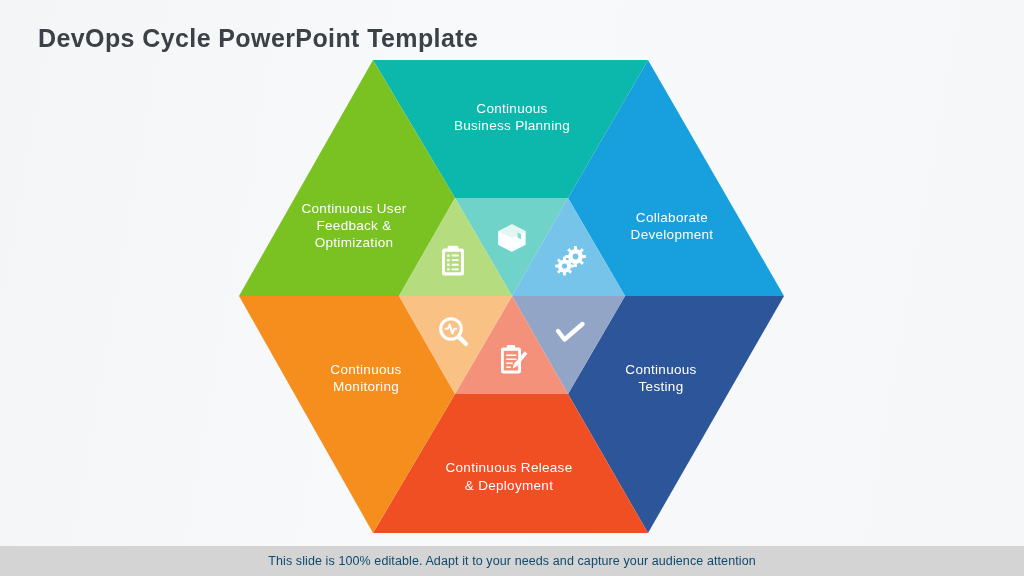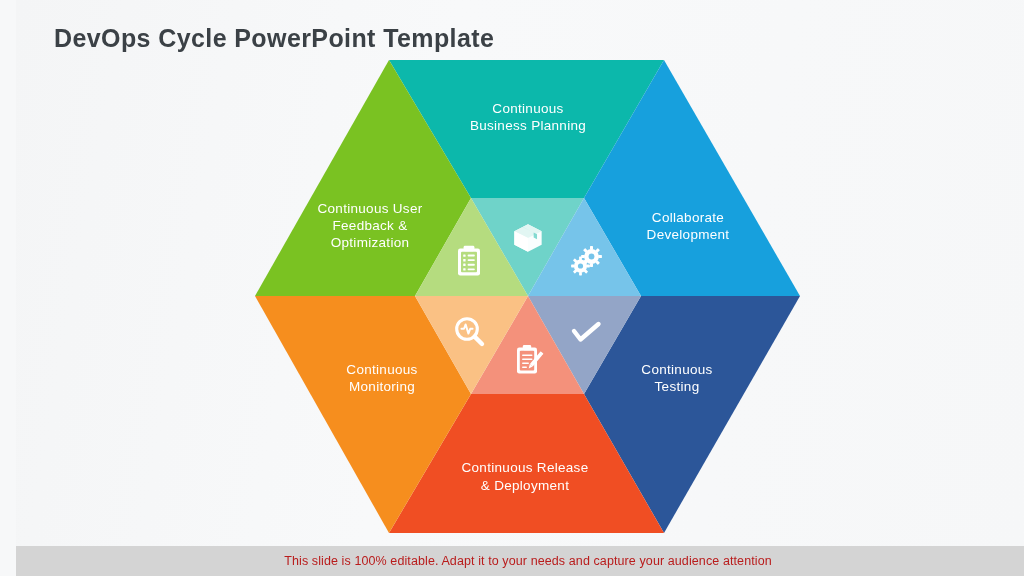--- a/index.html
+++ b/index.html
@@ -11,21 +11,20 @@
     height: 576px;
     background: #f7f8f9;
     font-family: "Liberation Sans", sans-serif;
     overflow: hidden;
     position: relative;
   }
   #slide {
     position: absolute;
     inset: 0;
     background: linear-gradient(100deg, #f4f5f6 0%, #f8f9fa 40%, #f6f7f8 100%);
-    margin-left: 16px;
   }
   #slide-title {
     position: absolute;
     left: 38px;
     top: 24px;
     font-size: 25px;
     font-weight: bold;
     color: #3b4146;
     letter-spacing: 0.4px;
     white-space: nowrap;
@@ -202,16 +201,16 @@
           <rect x="-1.4" y="2.8" width="7.2" height="1.9" rx="0.8"></rect>
           <rect x="-5.8" y="7.2" width="2.4" height="2.4" rx="0.5"></rect>
           <rect x="-1.4" y="7.4" width="7.2" height="1.9" rx="0.8"></rect>
         </g>
       </g>
 
     </g>
   </svg>
 
   <div id="footer-bar" style="background: rgb(212, 212, 212);">
-    <div id="footer-text" style="color: #b91c1c;">This slide is 100% editable. Adapt it to your needs and capture your audience attention</div>
+    <div id="footer-text" style="color: #0c4a6e;">This slide is 100% editable. Adapt it to your needs and capture your audience attention</div>
   </div>
 
 </div>
 
 </body></html>

